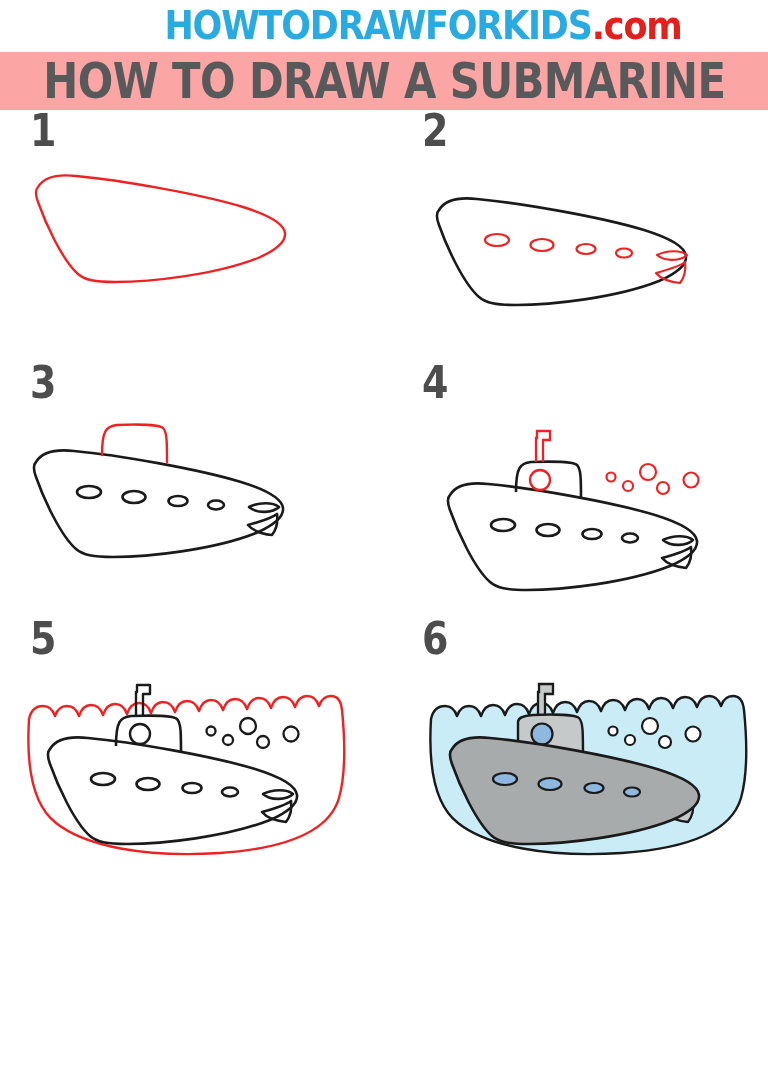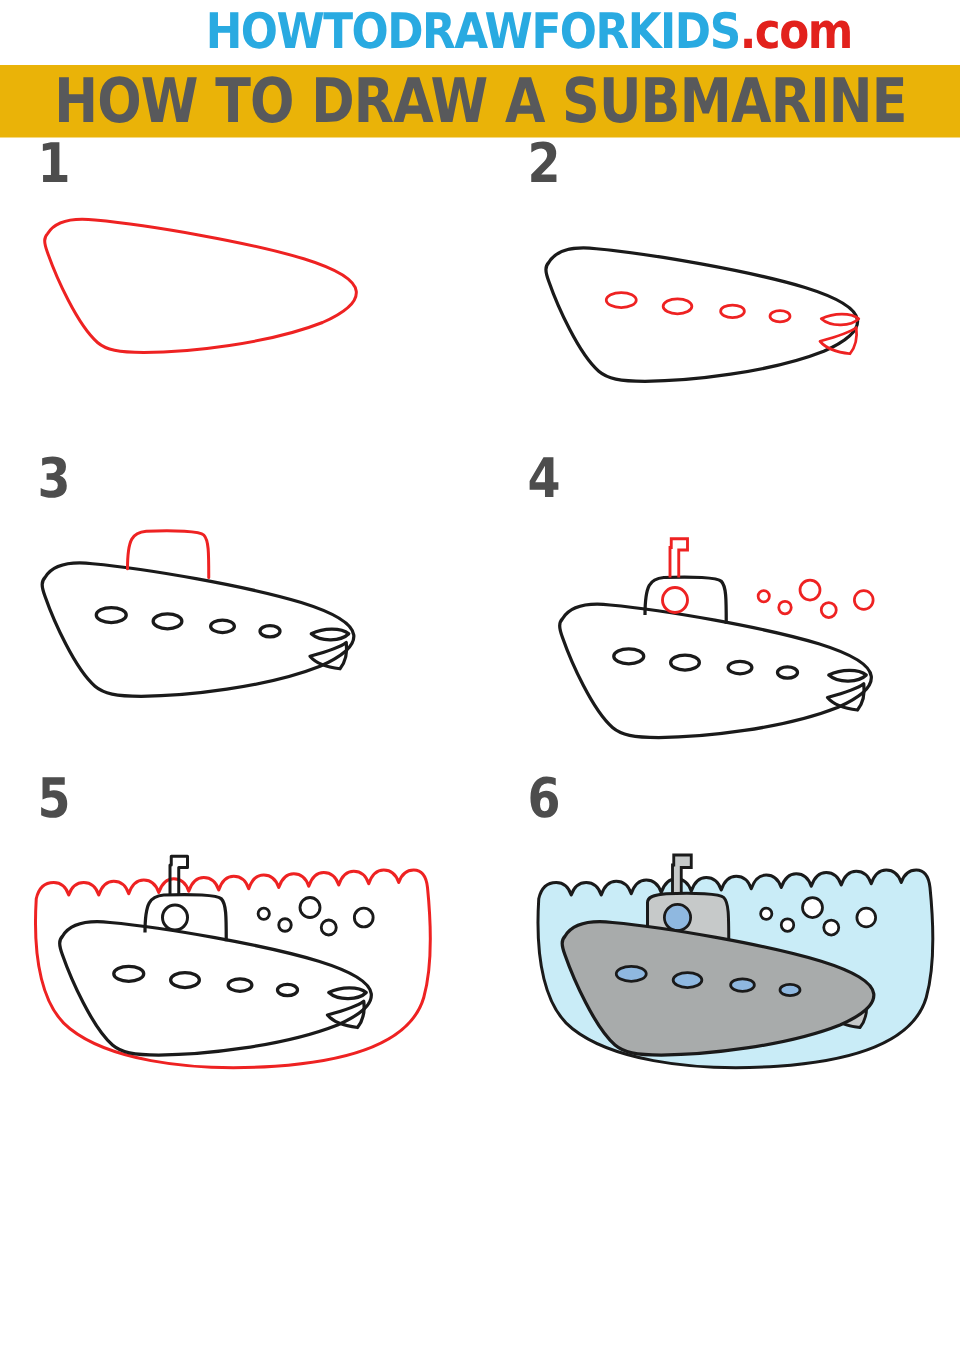--- a/index.html
+++ b/index.html
@@ -34,21 +34,21 @@
     white-space: nowrap;
     transform: scaleY(1.12);
   }
   .logo-blue { color: #29aae1; }
   .logo-red  { color: #e2211c; }
 
   
   .title-band {
     width: 768px;
     height: 58px;
-    background: #eab308;
+    background: #fca5a5;
     display: flex;
     align-items: center;
     justify-content: center;
   }
   .title-text {
     font-family: "DejaVu Sans", sans-serif;
     font-weight: bold;
     font-size: 41px;
     letter-spacing: -0.6px;
     color: #58595b;

